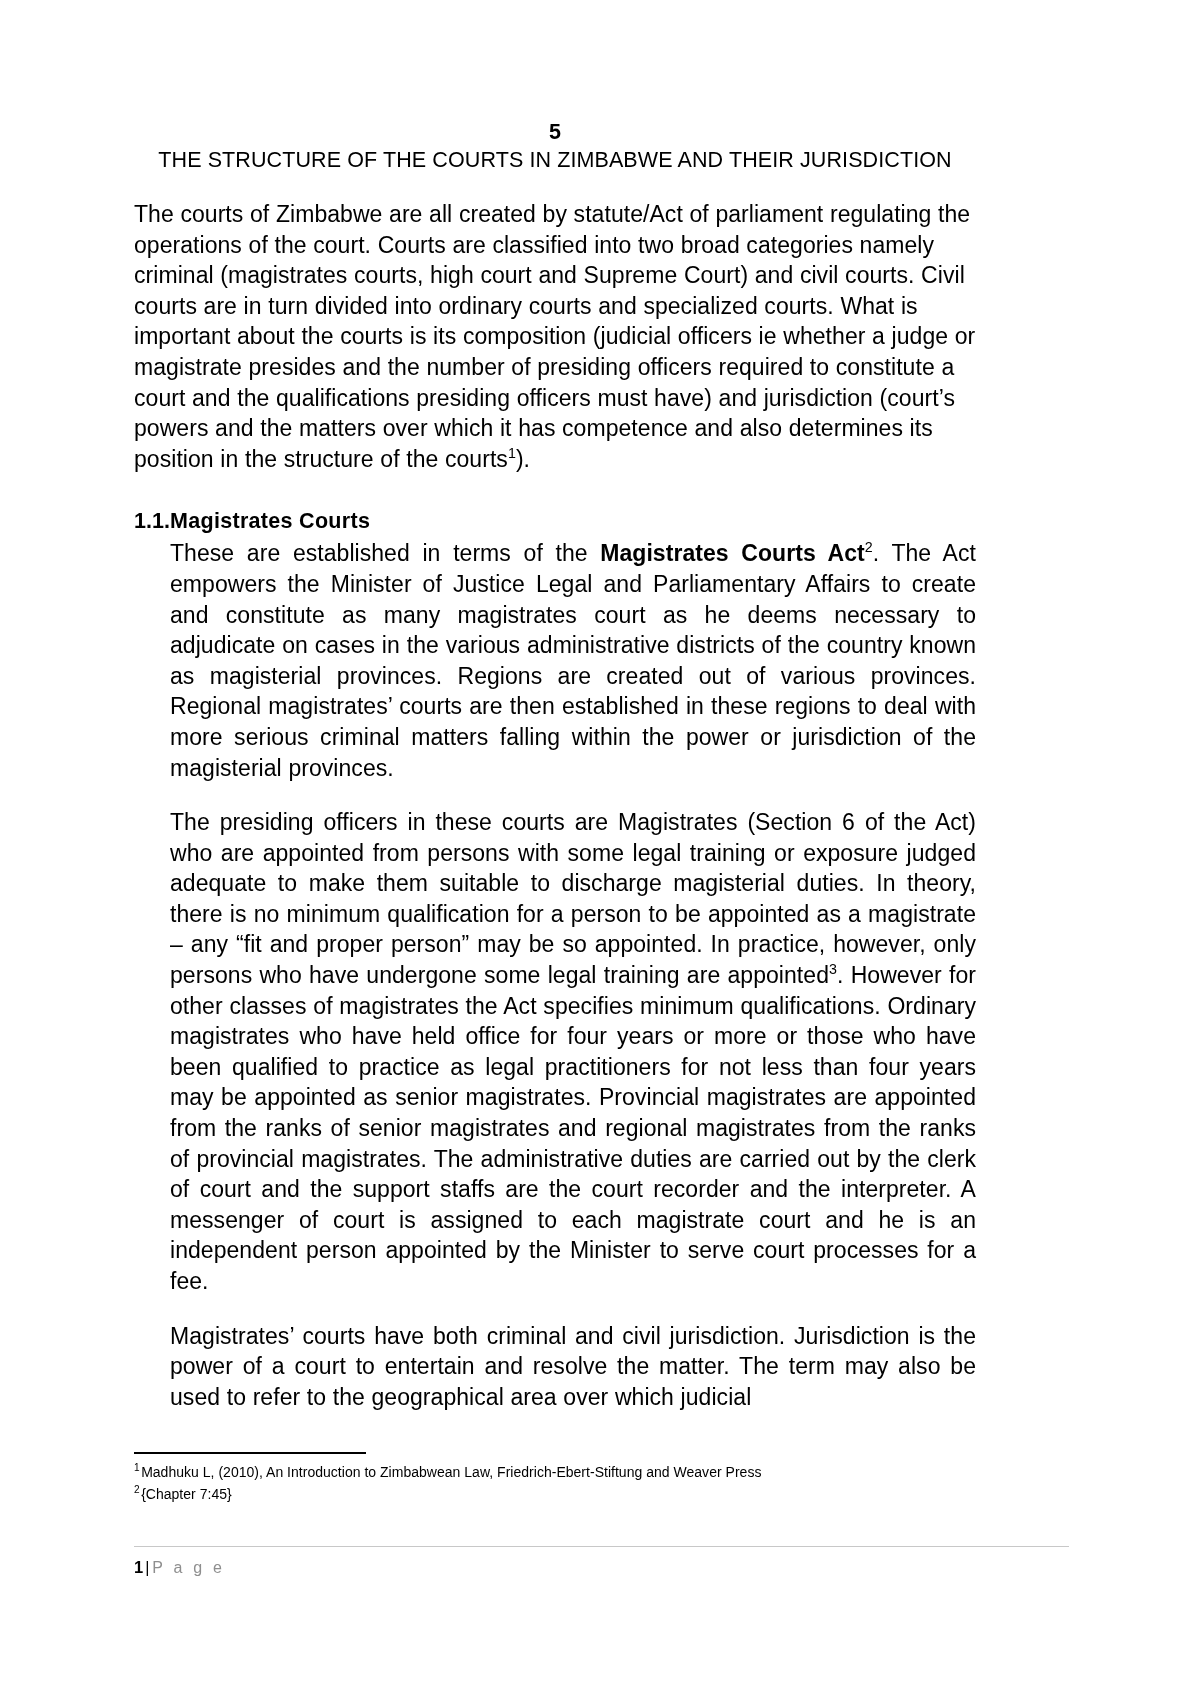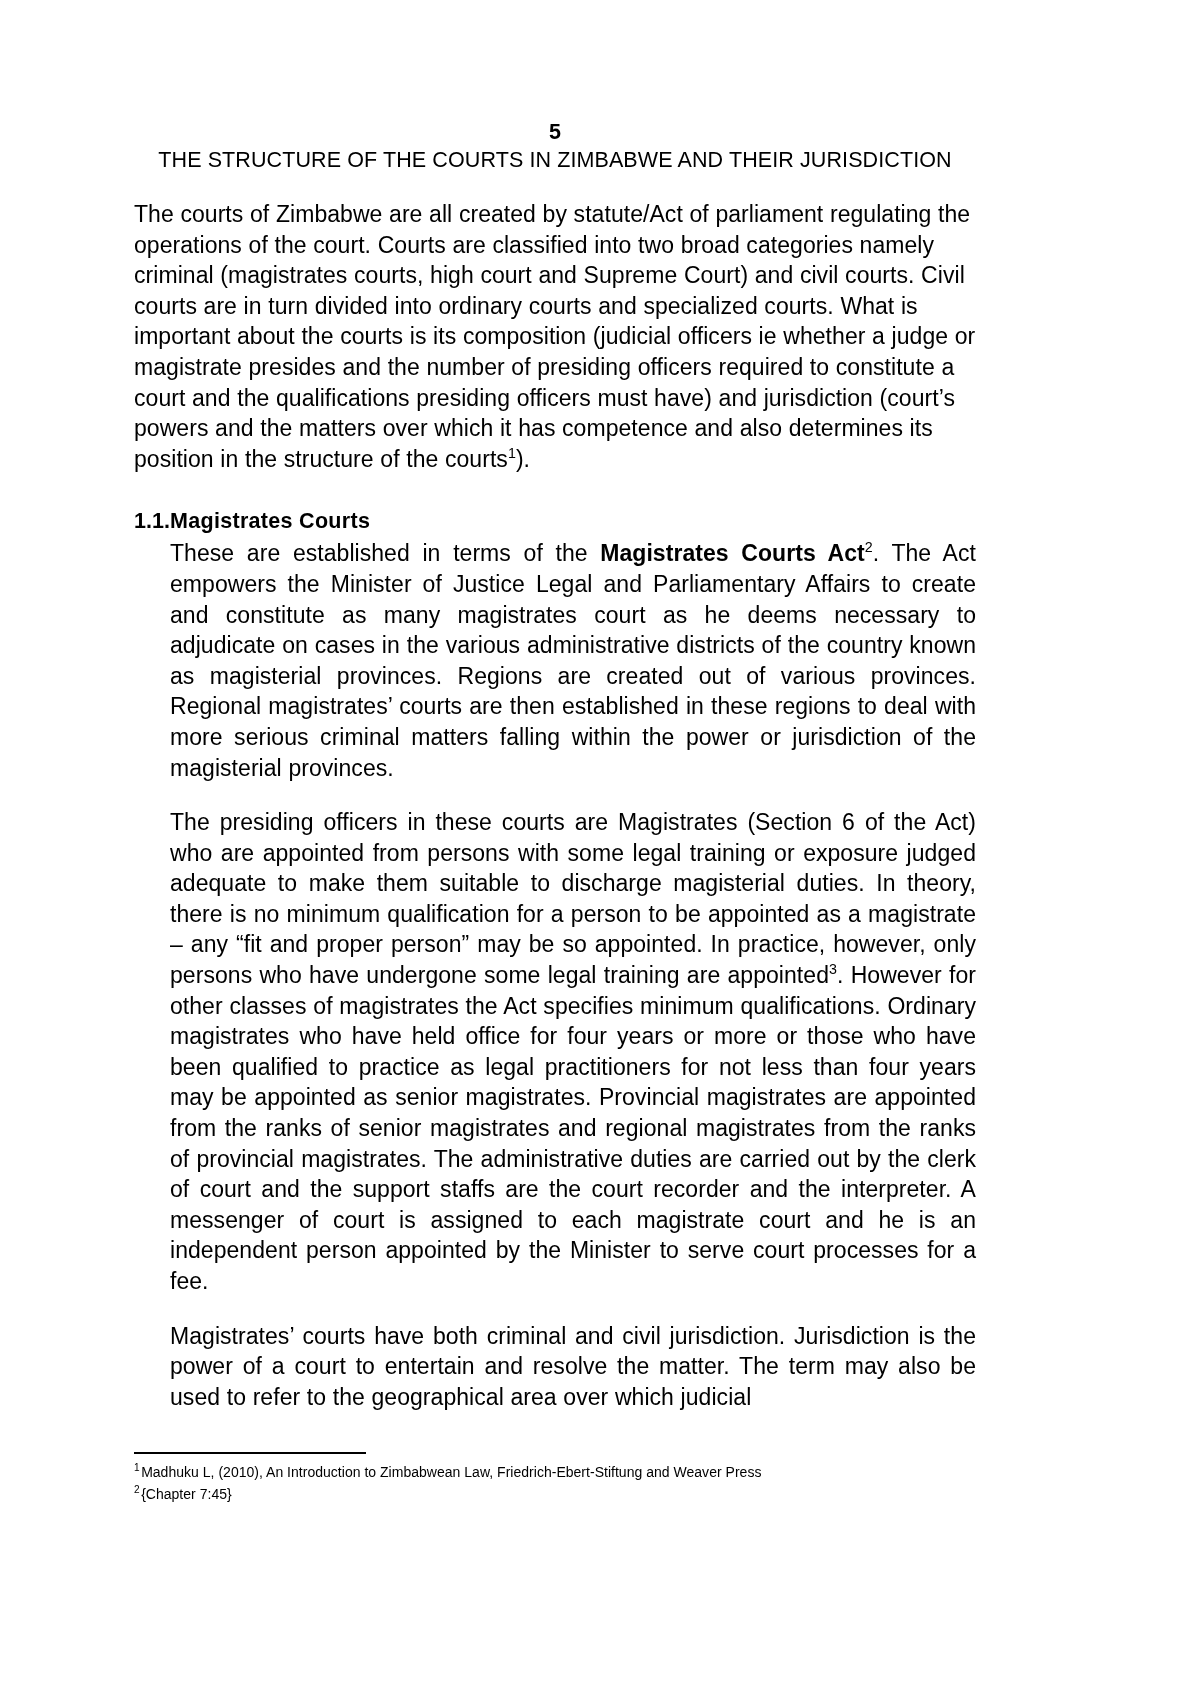--- a/index.html
+++ b/index.html
@@ -182,14 +182,18 @@
 
   <div class="footnote-area">
     <div class="footnote-rule"></div>
 
     <div class="footnote"><sup>1</sup><span>Madhuku L, (2010), An Introduction to Zimbabwean Law, Friedrich-Ebert-Stiftung and Weaver Press</span></div>
 
     <div class="footnote"><sup>2</sup><span>{Chapter 7:45}</span></div>
 
   </div>
 
+  <div class="page-footer">
+    <div class="footer-rule"></div>
+    <div class="footer-text"><span class="footer-pagenum">1</span><span class="footer-sep">|</span><span class="footer-word">P a g e</span></div>
+  </div>
 
 </div>
 
 </body></html>

